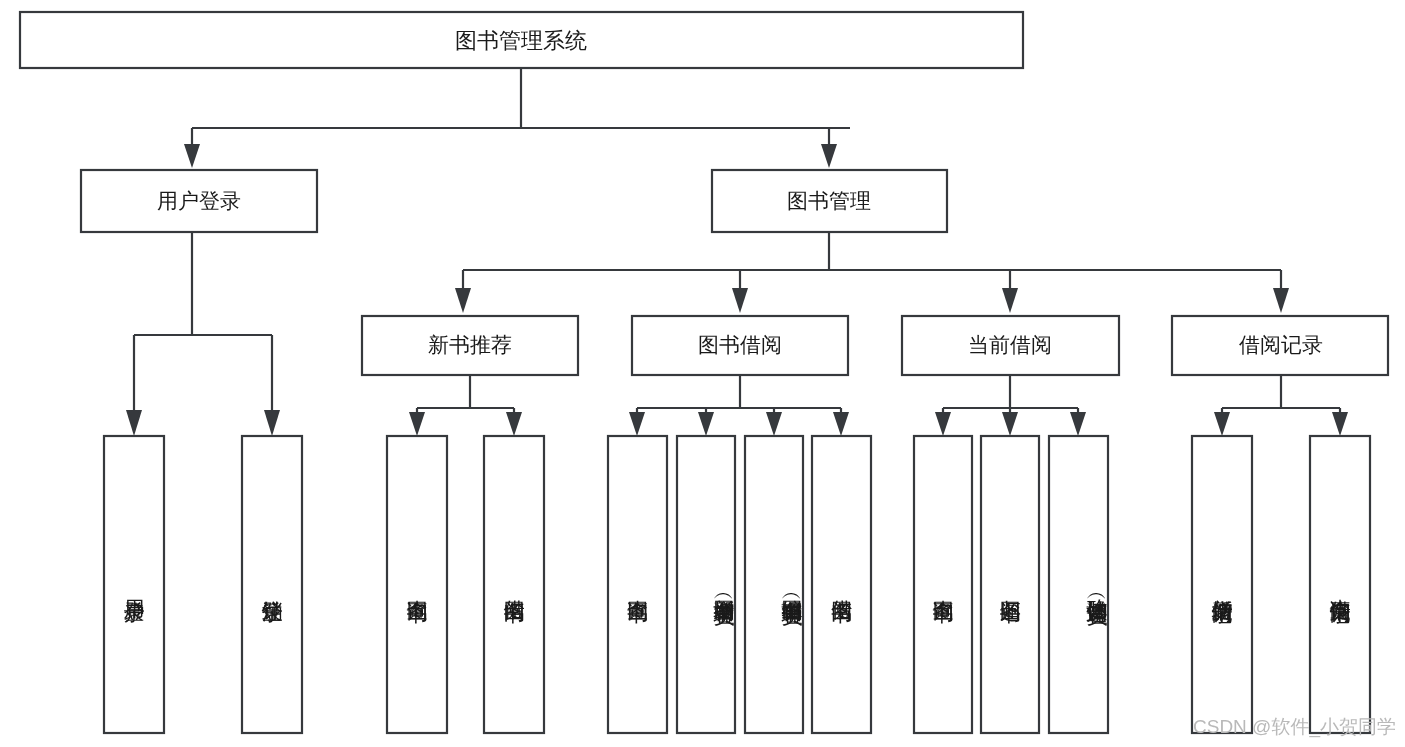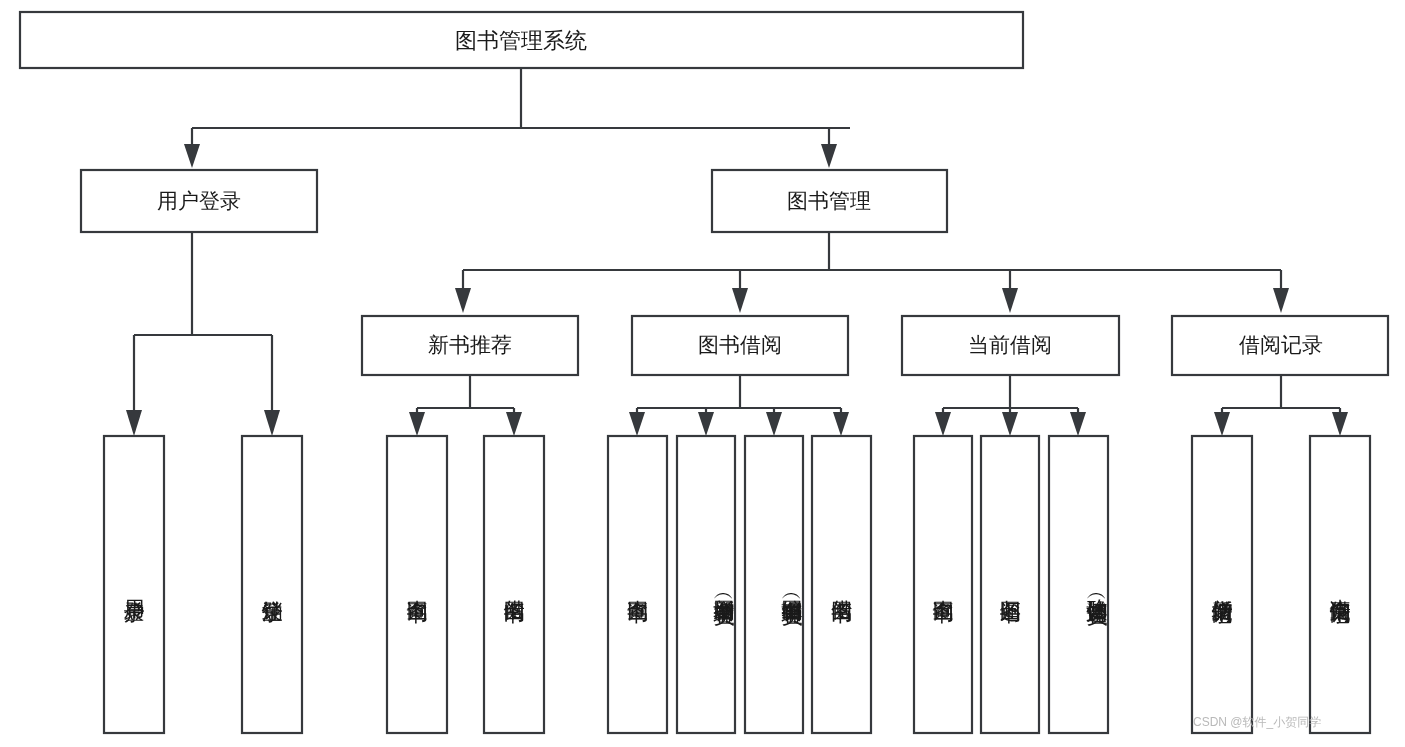--- a/index.html
+++ b/index.html
@@ -63,21 +63,21 @@
     line-height: 1.06;
     color: #1a1a1a;
     letter-spacing: 1px;
     pointer-events: none;
   }
   .watermark {
     position: absolute;
     left: 1193px;
     top: 714px;
     font-family: "Liberation Sans", "DejaVu Sans", sans-serif;
-    font-size: 12px;
+    font-size: 19px;
     color: #b9b9b9;
     white-space: nowrap;
   }
 </style>
 </head>
 <body>
 
 <div id="diagram-root">
 
   <svg class="diagram-canvas" viewBox="0 0 1405 747">

